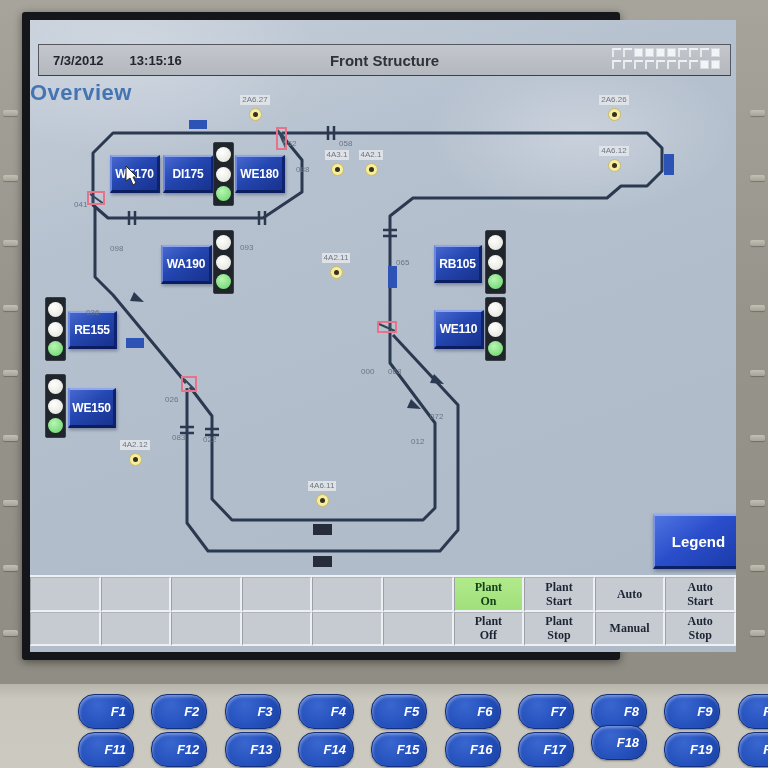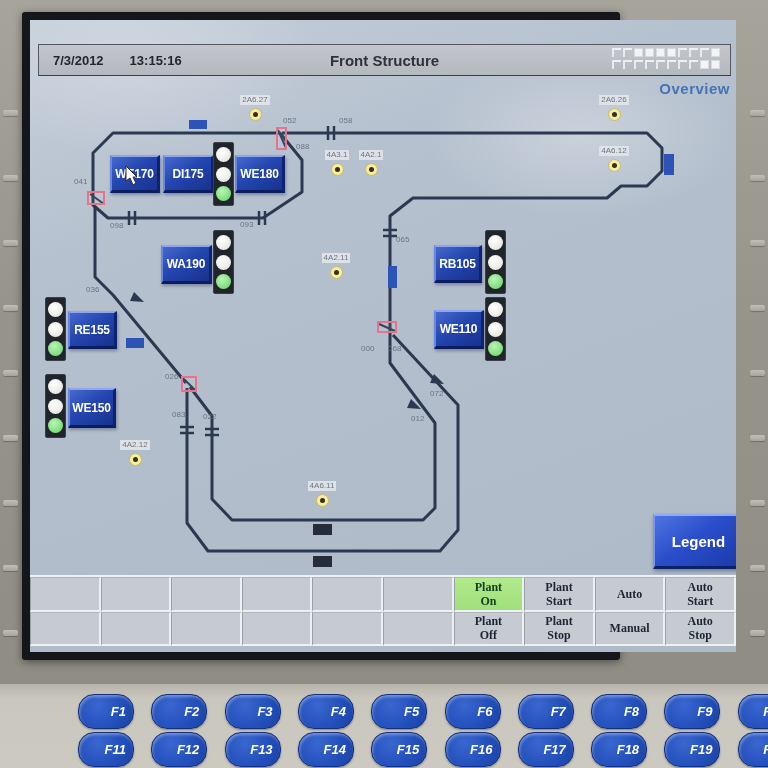--- a/index.html
+++ b/index.html
@@ -21,22 +21,22 @@
   
   .hdr{position:absolute;left:8px;top:24px;width:691px;height:30px;
     background:linear-gradient(180deg,#c3c6cc,#b4b8bf);border:1px solid #55585e;border-bottom-color:#3c3f44;
     display:flex;align-items:center;color:#24262b;}
   .hdr .date{margin-left:14px;font-size:13px;font-weight:bold;}
   .hdr .time{margin-left:26px;font-size:13px;font-weight:bold;}
   .hdr .title{position:absolute;left:0;right:0;text-align:center;font-size:15px;font-weight:bold;color:#303237;}
   .ledgrid{position:absolute;right:8px;top:3px;display:grid;grid-template-columns:repeat(10,11px);grid-auto-rows:12px;}
   .led{width:9px;height:9px;border-top:2px solid #eef1f4;border-left:2px solid #e8ebee;box-sizing:border-box;}
   .led.on{background:#f2f4f6;border:1px solid #d7dade;}
-  .subtitle{position:absolute;left:0;top:60px;width:700px;text-align:right;
-    font-size:15px;font-weight:bold;color:#4474b4;letter-spacing:.5px;}
+  .subtitle{position:absolute;left:0;top:60px;width:700px;text-align:left;
+    font-size:22px;font-weight:bold;color:#4474b4;letter-spacing:.5px;}
   
   .track-svg{position:absolute;left:0;top:0;}
   .station{position:absolute;color:#fff;font-size:12px;font-weight:bold;
     display:flex;align-items:center;justify-content:center;letter-spacing:-.2px;
     background:linear-gradient(145deg,#4668cf 0%,#2446b0 45%,#18328e 100%);
     border-top:2px solid #8ea6ec;border-left:2px solid #6a86de;
     border-bottom:3px solid #0a1d60;border-right:3px solid #0e2270;
     box-sizing:border-box;box-shadow:1px 2px 3px rgba(20,30,60,.35);}
   .signal{position:absolute;width:21px;background:#20242b;border:1px solid #3a3e46;
     border-radius:2px;display:flex;flex-direction:column;align-items:center;
@@ -44,21 +44,21 @@
   .lamp{width:15px;height:15px;border-radius:50%;}
   .lamp.off{background:radial-gradient(circle at 40% 35%,#ffffff,#e9e9e2 70%);}
   .lamp.green{background:radial-gradient(circle at 40% 35%,#b8f5b4,#7ddd7c 70%);}
   .sensor{position:absolute;width:60px;display:flex;flex-direction:column;align-items:center;}
   .sensor .slabel{font-size:8px;color:#6d7683;background:rgba(226,229,234,.9);
     padding:0 2px;line-height:10px;white-space:nowrap;}
   .sensor .sdot{margin-top:3px;width:13px;height:13px;border-radius:50%;
     background:#f4eda2;border:1px solid #cbbb5e;box-sizing:border-box;position:relative;}
   .sensor .sdot::after{content:"";position:absolute;left:3px;top:3px;width:5px;height:5px;
     border-radius:50%;background:#38301f;}
-  .tlabel{position:absolute;font-size:8px;color:#6b7483;white-space:nowrap;}
+  .tlabel{position:absolute;font-size:8px;color:#6b7483;white-space:nowrap;margin-top:23px;}
   .tswitch{position:absolute;border:2px solid #e5748a;box-sizing:border-box;background:rgba(255,255,255,.06);}
   .block{position:absolute;background:#2d53b6;}
   .stopper{position:absolute;background:#262c3a;}
   .legend-btn{position:absolute;left:623px;top:494px;width:92px;height:55px;
     color:#fff;font-size:15px;font-weight:bold;display:flex;align-items:center;justify-content:center;
     background:linear-gradient(145deg,#4f74e0 0%,#2a4ecb 45%,#1b3aa8 100%);
     border-top:2px solid #93aaf0;border-left:2px solid #7档;border-left:2px solid #7a94e8;
     border-bottom:3px solid #0c2068;border-right:3px solid #102670;
     box-shadow:1px 2px 4px rgba(20,30,60,.4);box-sizing:border-box;}
   
@@ -313,21 +313,21 @@
     <div class="fkey" style="left: 543.1px; top: 10px;">F8</div>
     <div class="fkey" style="left: 616.4px; top: 10px;">F9</div>
     <div class="fkey" style="left: 689.7px; top: 10px;">F10</div>
     <div class="fkey" style="left: 30px; top: 48px;">F11</div>
     <div class="fkey" style="left: 103.3px; top: 48px;">F12</div>
     <div class="fkey" style="left: 176.6px; top: 48px;">F13</div>
     <div class="fkey" style="left: 249.9px; top: 48px;">F14</div>
     <div class="fkey" style="left: 323.2px; top: 48px;">F15</div>
     <div class="fkey" style="left: 396.5px; top: 48px;">F16</div>
     <div class="fkey" style="left: 469.8px; top: 48px;">F17</div>
-    <div class="fkey" style="left: 543.1px; top: 48px;">F18</div>
+    <div class="fkey" style="left: 543.1px; top: 41px;">F18</div>
     <div class="fkey" style="left: 616.4px; top: 48px; padding-left: 21px;">F19</div>
     <div class="fkey" style="left: 689.7px; top: 48px;">F20</div>
   </div>
 
 <div class="bezel-tick" style="left: 3px; top: 110px;"></div>
 <div class="bezel-tick" style="left: 750px; top: 110px;"></div>
 <div class="bezel-tick" style="left: 3px; top: 175px;"></div>
 <div class="bezel-tick" style="left: 750px; top: 175px;"></div>
 <div class="bezel-tick" style="left: 3px; top: 240px;"></div>
 <div class="bezel-tick" style="left: 750px; top: 240px;"></div>

